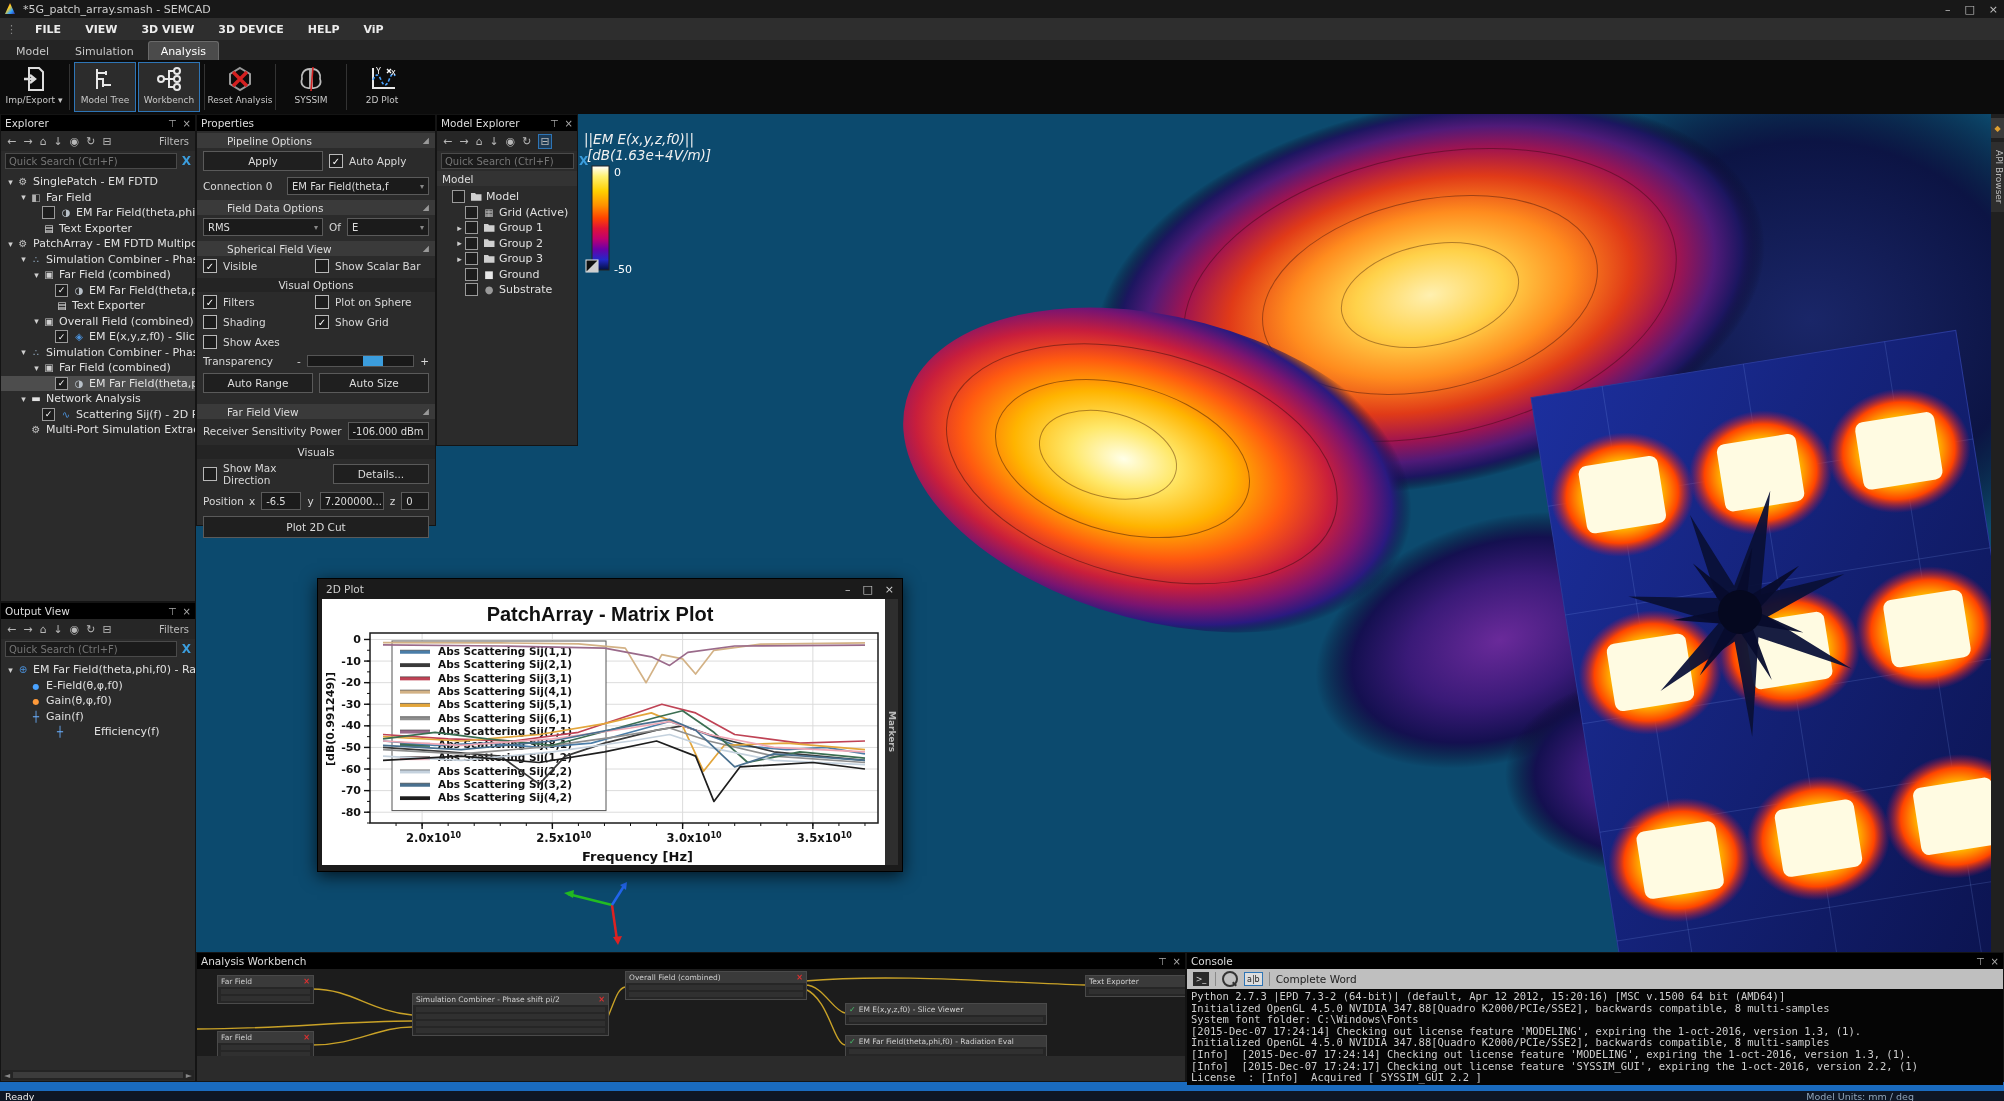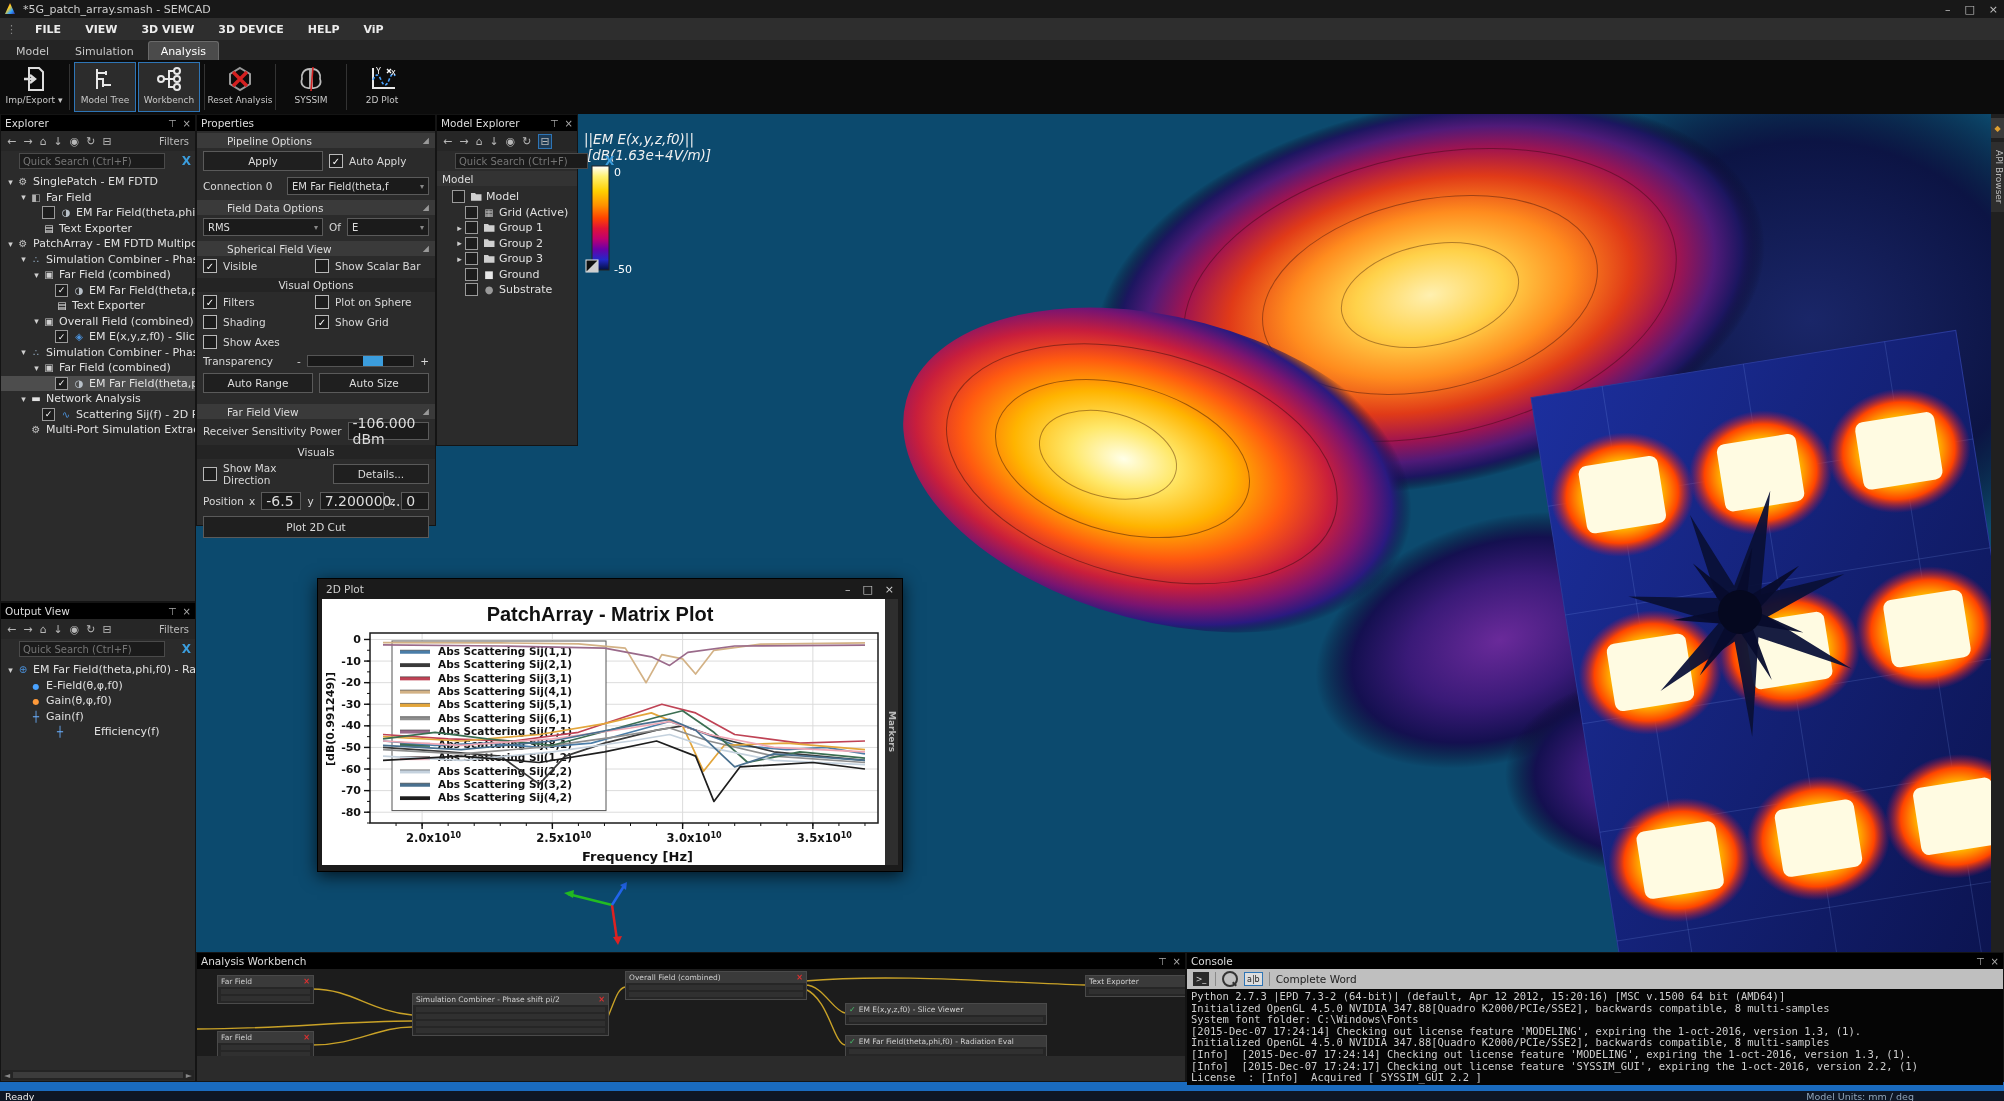--- a/index.html
+++ b/index.html
@@ -25,21 +25,21 @@
   .tsep{width:1px;height:46px;background:#333;margin:0 3px;}
   
   .panel{background:#2b2b2b;border:1px solid #141414;box-sizing:border-box;}
   .phead{height:16px;background:#000000;display:flex;align-items:center;font-size:10.5px;color:#ddd;padding:0 4px;}
   .phead .sp{flex:1;}
   .phead .hic{color:#aaa;font-size:10px;margin-left:6px;}
   .navrow{height:20px;background:#262626;display:flex;align-items:center;gap:7px;padding:0 6px;font-size:11px;color:#b8b8b8;}
   .navrow .nv{cursor:default;}
   .navrow .nv.hl{border:1px solid #2e75b6;background:#1d3a55;padding:0 1px;}
   .navrow .filters{margin-left:auto;font-size:10px;color:#bbb;}
-  .searchrow{display:flex;align-items:center;padding:2px 4px;gap:17px;margin-left:14px;}
+  .searchrow{display:flex;align-items:center;padding:2px 4px;gap:5px;}
   .searchrow input{flex:1;background:#1b1b1b;border:1px solid #4a4a4a;color:#bbb;font-size:10px;height:14px;padding:0 3px;font-family:inherit;}
   .searchrow .xclr{color:#3b9ddd;font-weight:bold;font-size:12px;}
   
   .tree{font-size:11px;color:#e0e0e0;padding-top:3px;}
   .trow{height:15.5px;display:flex;align-items:center;white-space:nowrap;overflow:hidden;}
   .trow.sel{background:#4d4d4d;}
   .texp{width:11px;color:#cfcfcf;font-size:9px;text-align:center;flex:none;}
   .tcb{width:11px;height:11px;border:1px solid #9a9a9a;background:#1d1d1d;margin-right:4px;flex:none;
        display:flex;align-items:center;justify-content:center;font-size:9px;color:#fff;}
   .ticon{width:14px;margin-right:3px;text-align:center;flex:none;font-size:10px;}
@@ -64,21 +64,21 @@
       clip-path:polygon(0 0,40% 0,50% 20%,100% 20%,100% 100%,0 100%);}
   
   #properties{left:196px;top:114px;width:240px;height:412px;z-index:4;}
   .sechead{height:15px;background:#3a3a3a;display:flex;align-items:center;font-size:10.5px;color:#ddd;padding:0 6px 0 30px;margin-top:2px;}
   .sechead .sp{flex:1;}
   .sechead .tri{color:#999;font-size:8px;}
   .subhead{height:14px;background:#242424;display:flex;align-items:center;justify-content:center;font-size:10.5px;color:#ddd;margin-top:2px;}
   .prow{display:flex;align-items:center;padding:3px 6px;gap:6px;font-size:10.5px;color:#d8d8d8;}
   .pbtn{background:#1f1f1f;border:1px solid #5a5a5a;color:#ddd;font-size:10.5px;height:18px;display:flex;align-items:center;justify-content:center;flex:1;}
   .pcb{width:12px;height:12px;border:1px solid #b8b8b8;background:#1d1d1d;display:flex;align-items:center;justify-content:center;font-size:10px;color:#fff;flex:none;}
-  .pfield{background:#1b1b1b;border:1px solid #5a5a5a;height:16px;display:flex;align-items:center;padding:0 4px;font-size:14px;color:#ddd;}
+  .pfield{background:#1b1b1b;border:1px solid #5a5a5a;height:16px;display:flex;align-items:center;padding:0 4px;font-size:10px;color:#ddd;}
   .pdrop{background:#1b1b1b;border:1px solid #5a5a5a;height:16px;display:flex;align-items:center;padding:0 4px;font-size:10px;color:#ddd;}
   .pdrop .da{margin-left:auto;color:#888;font-size:8px;}
   .slider{flex:1;height:10px;background:#191919;border:1px solid #555;position:relative;}
   .slider .fill{position:absolute;left:52%;top:0;width:20px;height:100%;background:#3b9ddd;}
   
   #viewport{left:196px;top:114px;width:1795px;height:838px;background:#0c4a6e;z-index:1;overflow:hidden;}
   
   #modelexplorer{left:436px;top:114px;width:142px;height:332px;z-index:3;}
   .mlabel{height:15px;background:#333;display:flex;align-items:center;font-size:10.5px;color:#ddd;padding:0 5px;}
   

